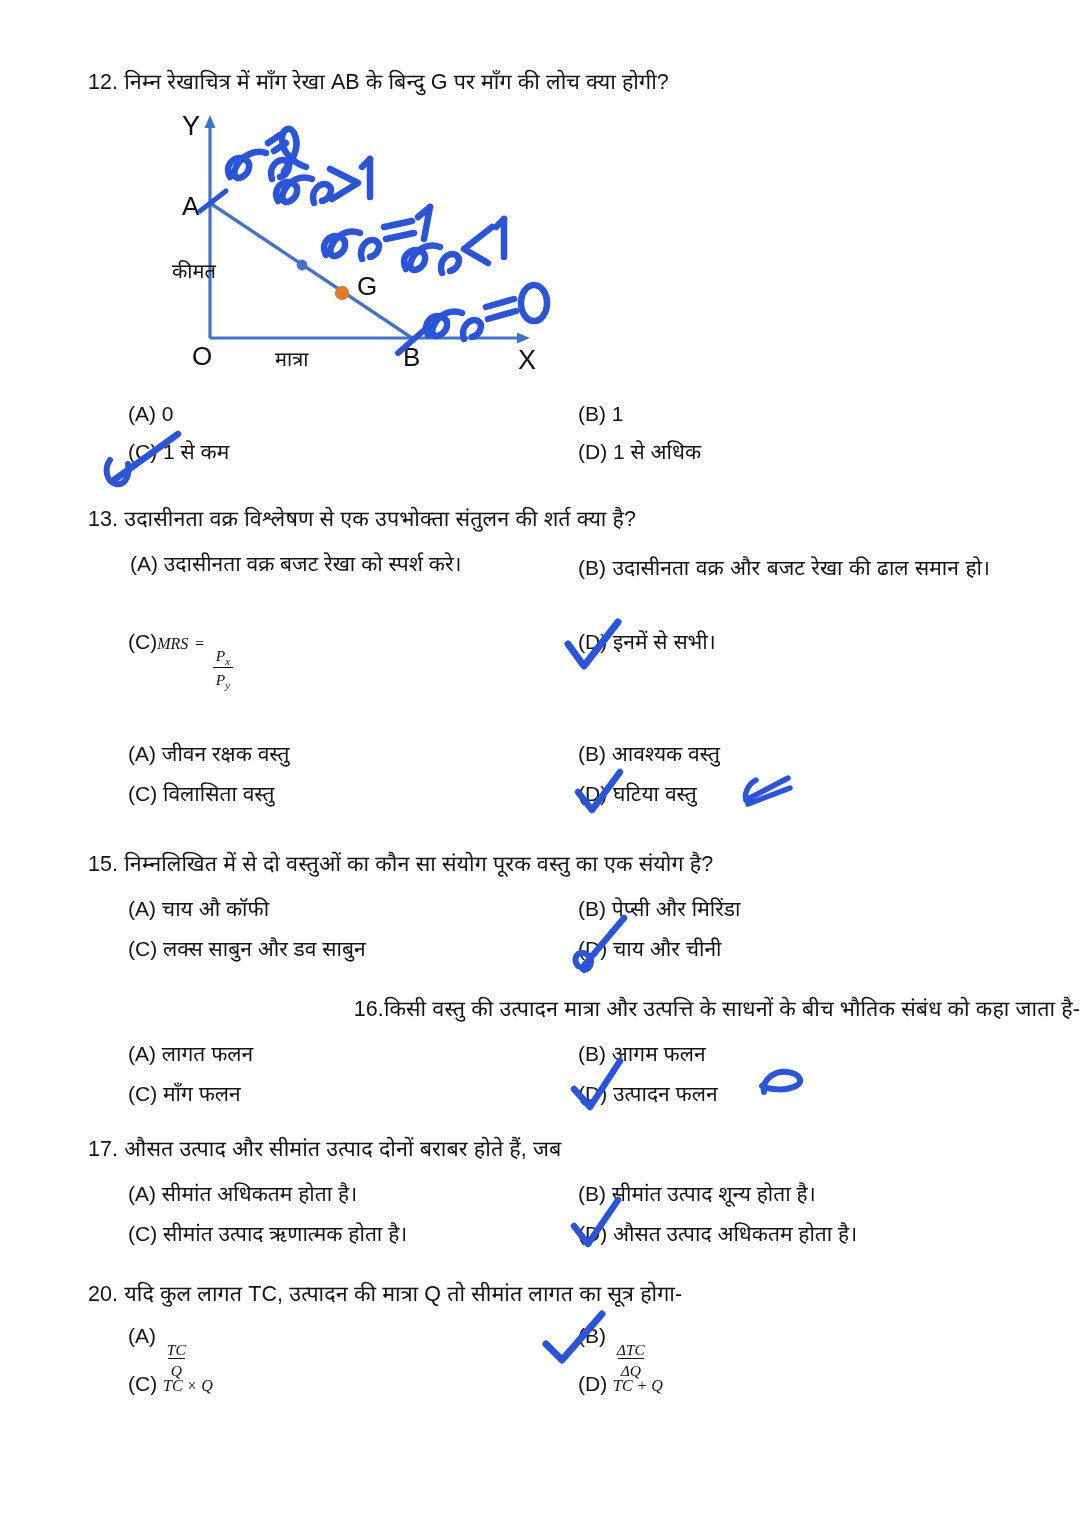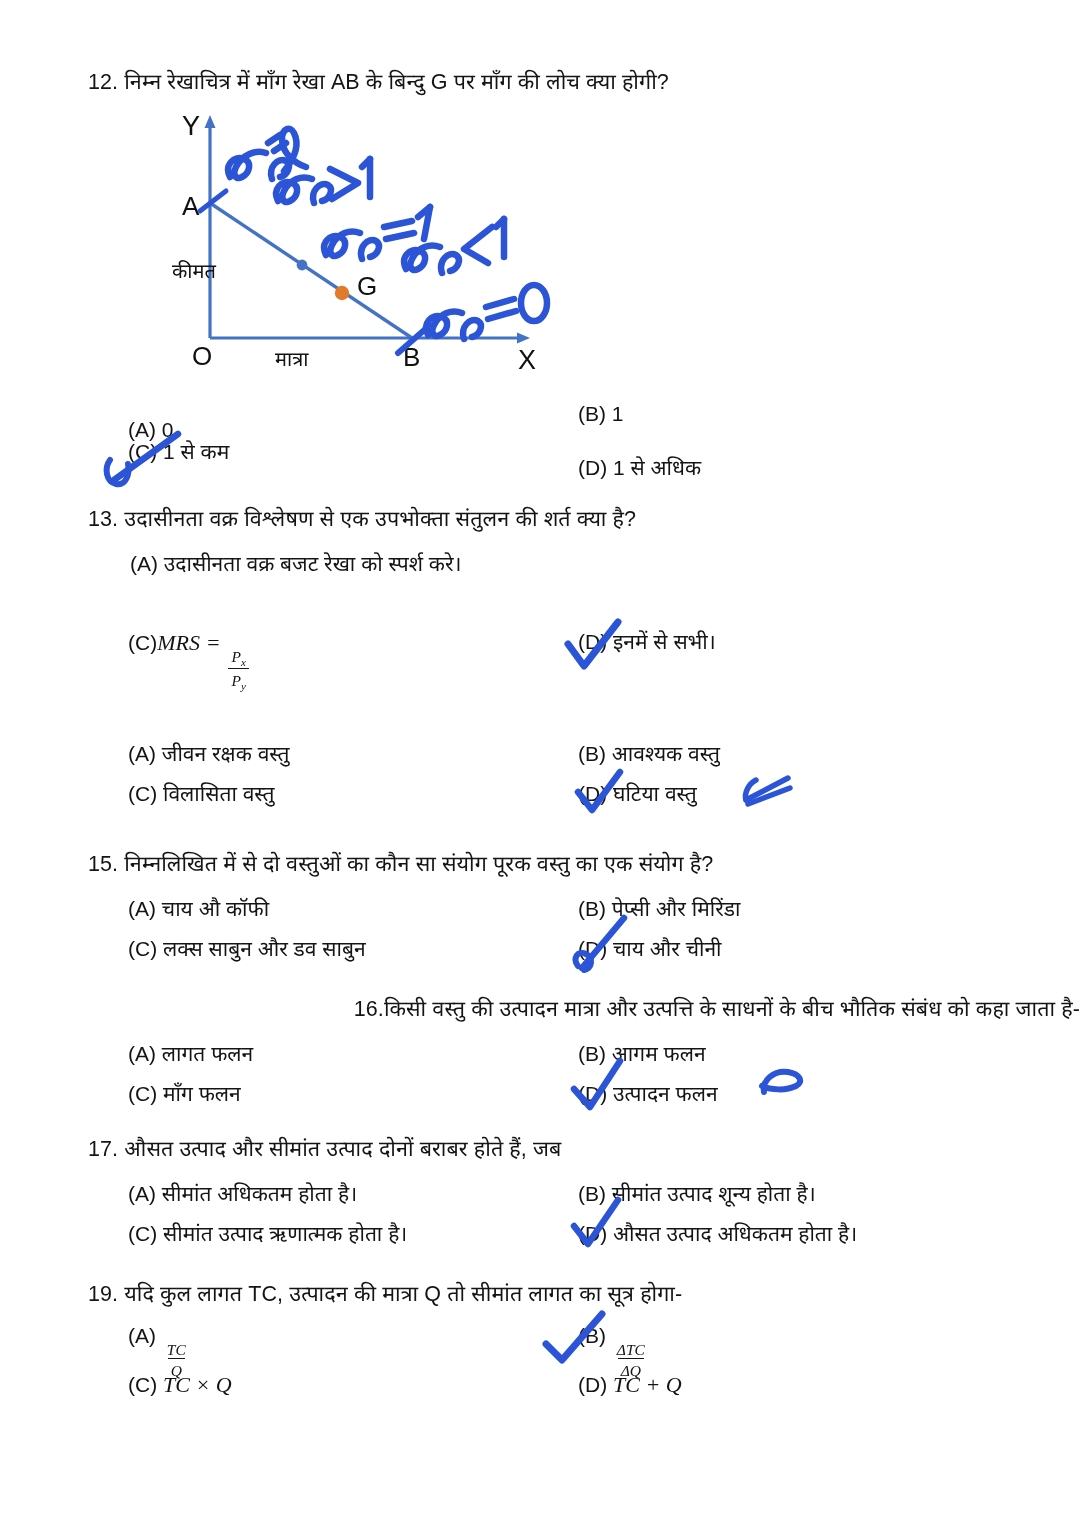--- a/index.html
+++ b/index.html
@@ -40,21 +40,21 @@
   }
   .opt.wrap { white-space: normal; }
 
   .col-a { left: 128px; }
   .col-b { left: 578px; }
 
   
   .math {
     font-family: "Liberation Serif", serif;
     font-style: italic;
-    font-size: 22px;
+    font-size: 16px;
   }
   .frac {
     display: inline-flex;
     flex-direction: column;
     align-items: center;
     vertical-align: -0.55em;
     margin: 0 2px;
     font-family: "Liberation Serif", serif;
     font-style: italic;
   }
@@ -180,33 +180,33 @@
     </div>
     <div class="ink" style="left:244px; top:214px;">
       <svg width="46" height="40">
         <path d="M4,34 L36,6" fill="none" stroke="#2b55d6" stroke-width="6" stroke-linecap="round"></path>
       </svg>
     </div>
   </div>
 
   <div class="q-block" style="top:400px;">
     <div class="opt-grid" style="height:80px;">
-      <div class="opt col-a" style="top:16px;">
+      <div class="opt col-a" style="top:0;">
         <span>(A)</span>
         <span>0</span>
       </div>
       <div class="opt col-b" style="top:0;">
         <span>(B)</span>
         <span>1</span>
       </div>
       <div class="opt col-a" style="top:38px;">
         <span>(C)</span>
         <span>1 से कम</span>
       </div>
-      <div class="opt col-b" style="top:38px;margin-top:16px;">
+      <div class="opt col-b" style="top:38px;">
         <span>(D)</span>
         <span>1 से अधिक</span>
       </div>
     </div>
   </div>
 
   <div class="ink" style="left:100px; top:428px;">
     <svg width="100" height="62">
       <path d="M10,32 C4,40 6,54 16,56 C26,58 30,46 28,36" fill="none" stroke="#2b55d6" stroke-width="6" stroke-linecap="round"></path>
       <path d="M14,52 L78,6" fill="none" stroke="#2b55d6" stroke-width="6.5" stroke-linecap="round"></path>
@@ -218,20 +218,24 @@
       <span class="q-num">13.</span>
       <span>उदासीनता वक्र विश्लेषण से एक उपभोक्ता संतुलन की शर्त क्या है?</span>
     </div>
   </div>
 
   <div class="q-block" style="top:550px;">
     <div class="opt-grid" style="height:130px;">
       <div class="opt col-a" style="top:0; left:130px;">
         <span>(A)</span>
         <span>उदासीनता वक्र बजट रेखा को स्पर्श करे।</span>
+      </div>
+      <div class="opt wrap" style="top:0; left:578px; width:412px; text-align:justify; text-align-last:justify; line-height:1.75;">
+        <span>(B)</span>
+        <span>उदासीनता वक्र और बजट रेखा की ढाल समान हो।</span>
       </div>
       <div class="opt col-a" style="top:78px; left:128px;">
         <span>(C)</span><span class="math">MRS</span>
         <span class="math">=</span>
         <span class="frac">
           <span class="num"><span>P</span><sub>x</sub></span>
           <span class="den"><span>P</span><sub>y</sub></span>
         </span>
       </div>
       <div class="opt col-b" style="top:78px;">
@@ -384,21 +388,21 @@
   </div>
 
   <div class="ink" style="left:568px; top:1196px;">
     <svg width="70" height="58">
       <path d="M6,30 L20,48 L50,4" fill="none" stroke="#2b55d6" stroke-width="6.5" stroke-linecap="round" stroke-linejoin="round"></path>
     </svg>
   </div>
 
   <div class="q-block" style="top:1280px;">
     <div class="q-stem" style="padding-left:88px;">
-      <span class="q-num">19.</span>
+      <span class="q-num">20.</span>
       <span>यदि कुल लागत TC, उत्पादन की मात्रा Q तो सीमांत लागत का सूत्र होगा-</span>
     </div>
   </div>
 
   <div class="q-block" style="top:1322px;">
     <div class="opt-grid" style="height:100px;">
       <div class="opt col-a" style="top:0;">
         <span>(A)</span>
         <span class="frac">
           <span class="num">TC</span>

